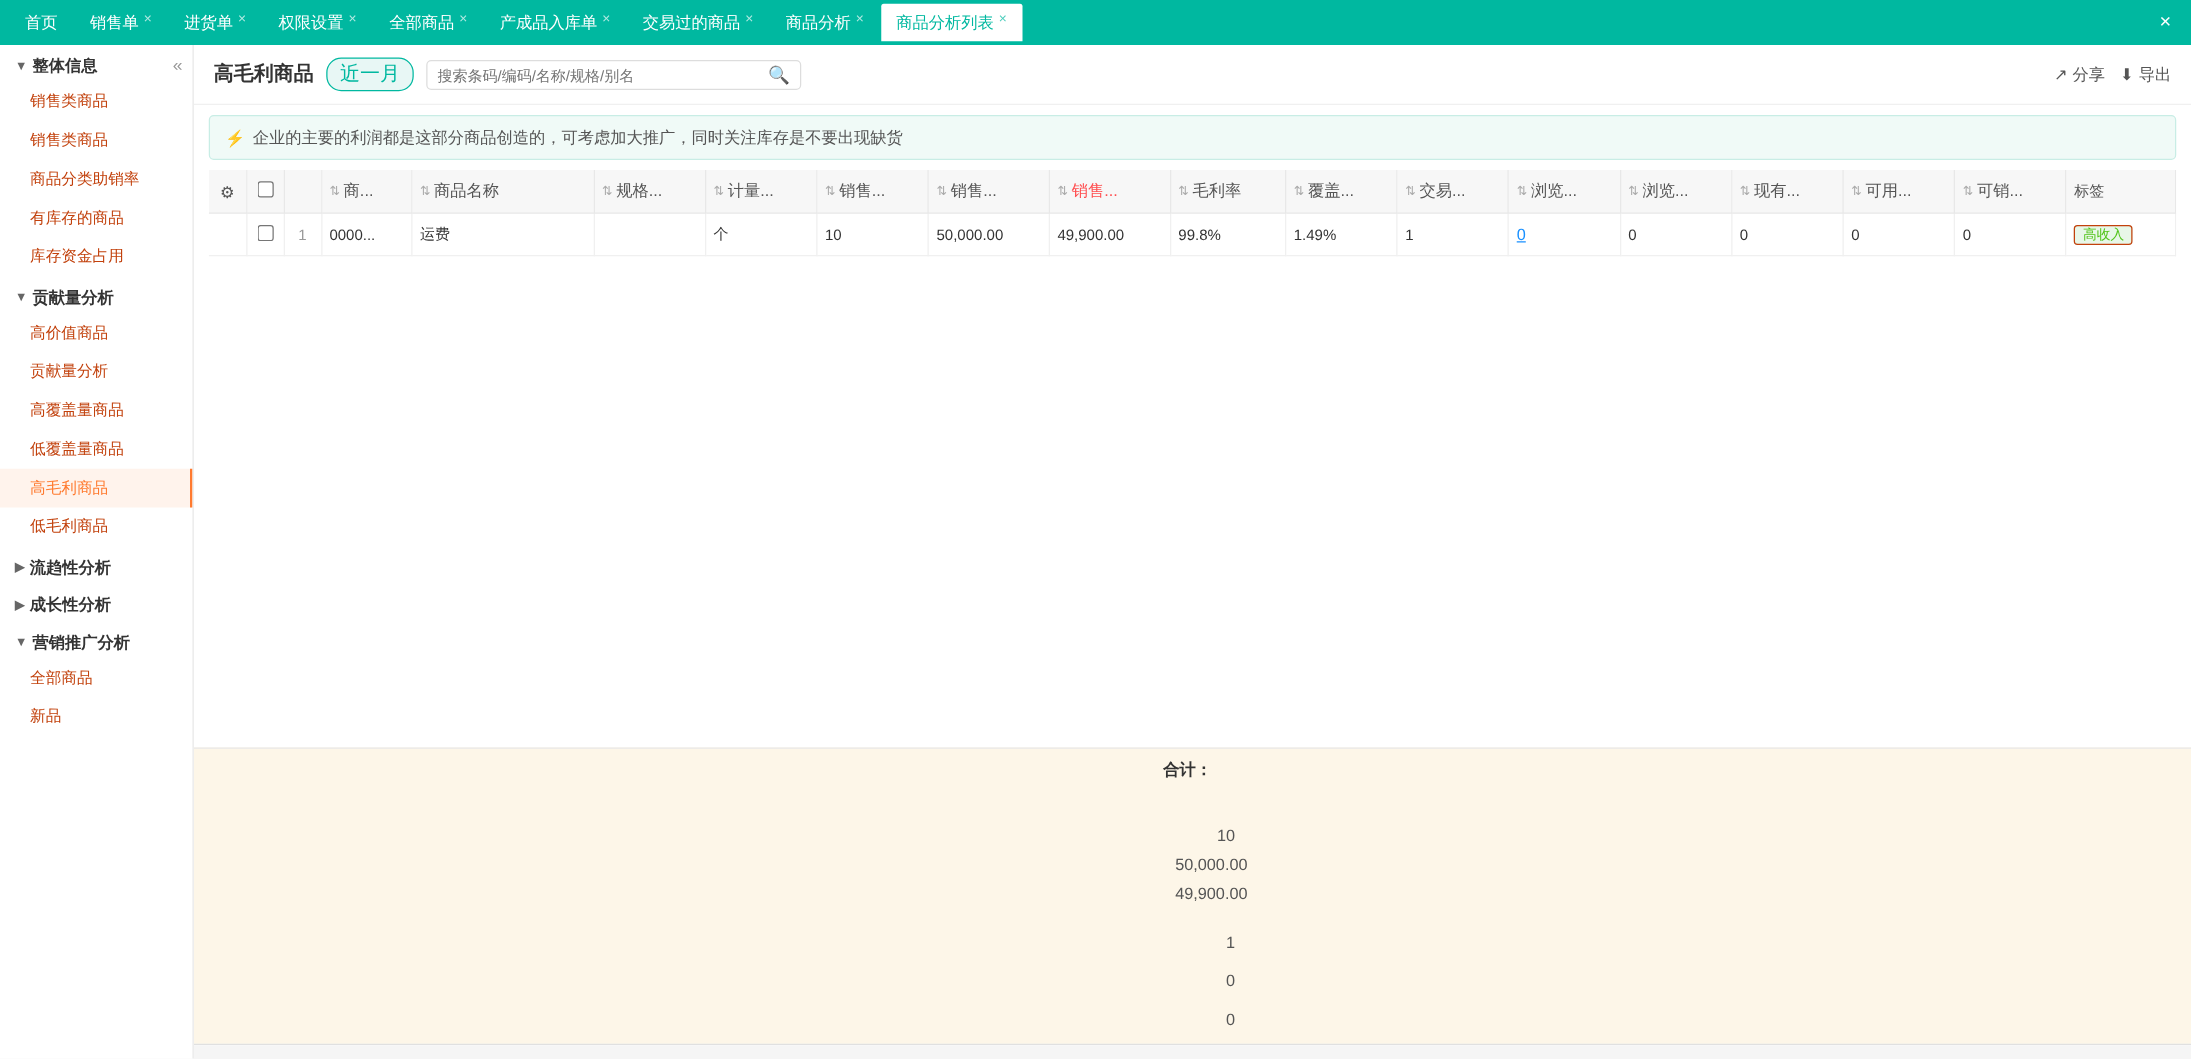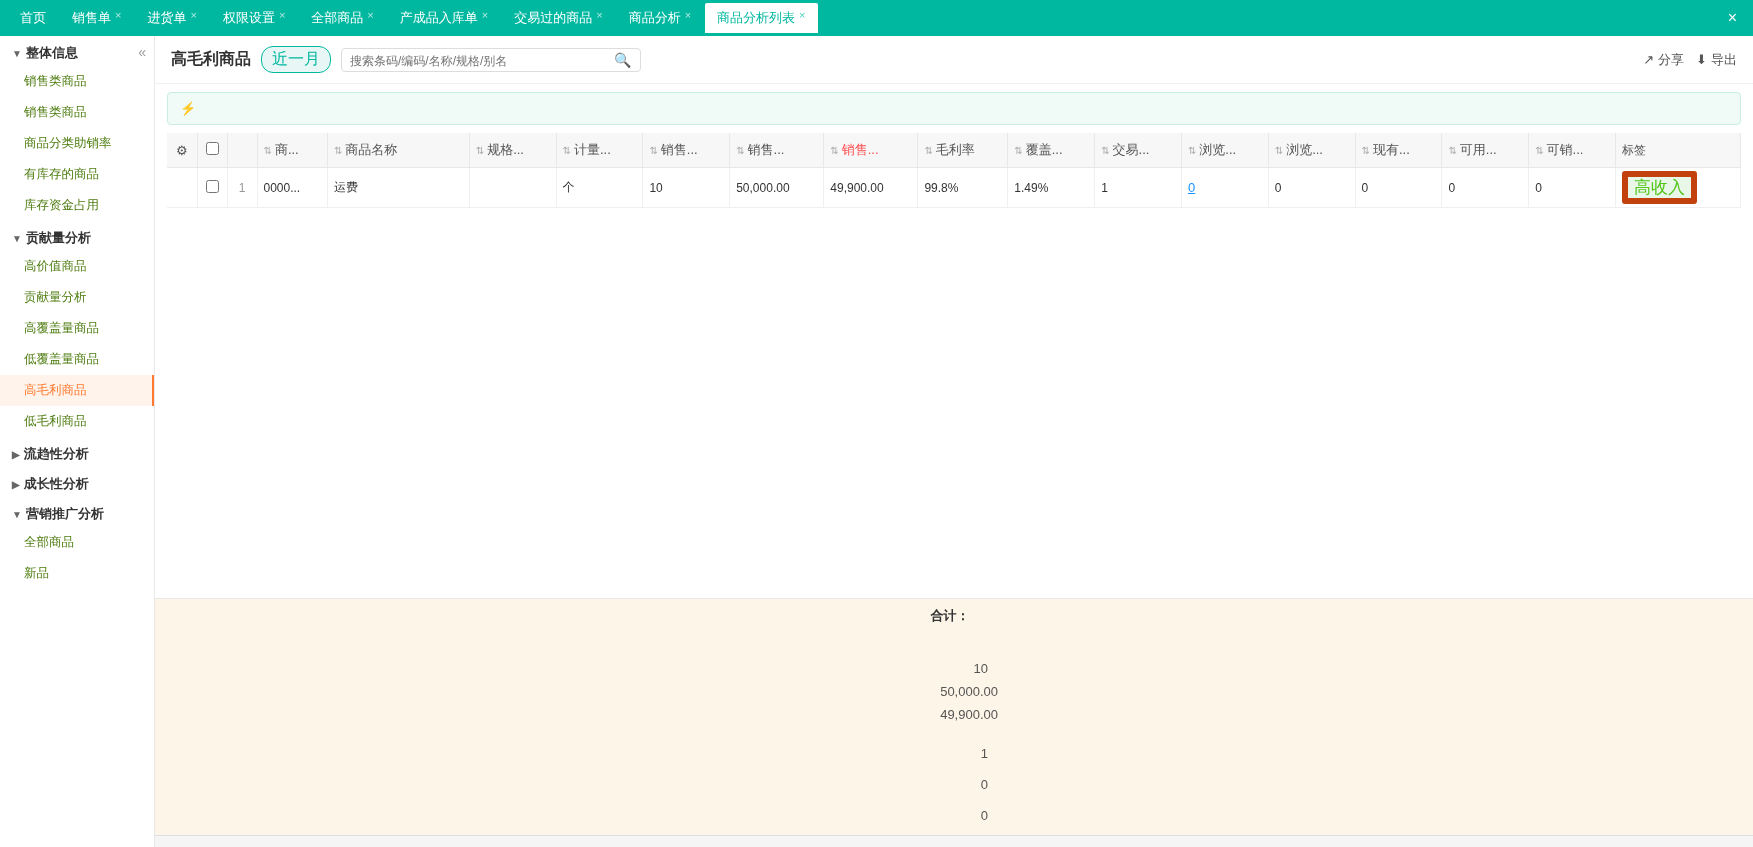--- a/index.html
+++ b/index.html
@@ -75,21 +75,21 @@
       font-size: 13px;
       font-weight: bold;
       display: flex;
       align-items: center;
       gap: 4px;
       cursor: pointer;
     }
     .sidebar-group-title .arrow { font-size: 10px; color: #666; }
     .sidebar-item {
       padding: 7px 12px 7px 24px;
-      color: #4d7c0f;
+      color: #c2410c;
       cursor: pointer;
       font-size: 12.5px;
     }
     .sidebar-item.active {
       background: #fff3ec;
       color: #ff7a2f;
       border-right: 2px solid #ff7a2f;
     }
 
     
@@ -207,24 +207,24 @@
     td {
       padding: 8px 6px;
       border-bottom: 1px solid #f0f0f0;
       border-right: 1px solid #f0f0f0;
       color: #333;
       font-size: 12px;
     }
     .tag-high-income {
       background: #e8f7e8;
       color: #52c41a;
-      border: 6px solid #c2410c;
+      border: 1px solid #c2410c;
       padding: 1px 6px;
       border-radius: 3px;
-      font-size: 17px;
+      font-size: 11px;
     }
     .link-blue { color: #1890ff; text-decoration: underline; cursor: pointer; }
 
     
     .footer-totals {
       background: #fdf6e8;
       border-top: 1px solid #e8e8e8;
       padding: 8px 16px;
       display: flex;
       align-items: center;
@@ -357,20 +357,21 @@
         </div>
         <div class="action-btn">
           <span>⬇</span>
           <span>导出</span>
         </div>
       </div>
     </div>
 
     <div class="info-bar">
       <span class="info-icon">⚡</span>
+      <span>企业的主要的利润都是这部分商品创造的，可考虑加大推广，同时关注库存是不要出现缺货</span>
     </div>
 
     <div class="table-container">
       <table>
         <thead>
           <tr>
             <th style="width:30px;text-align:center">
               <span>⚙</span>
             </th>
             <th style="width:30px;text-align:center">

